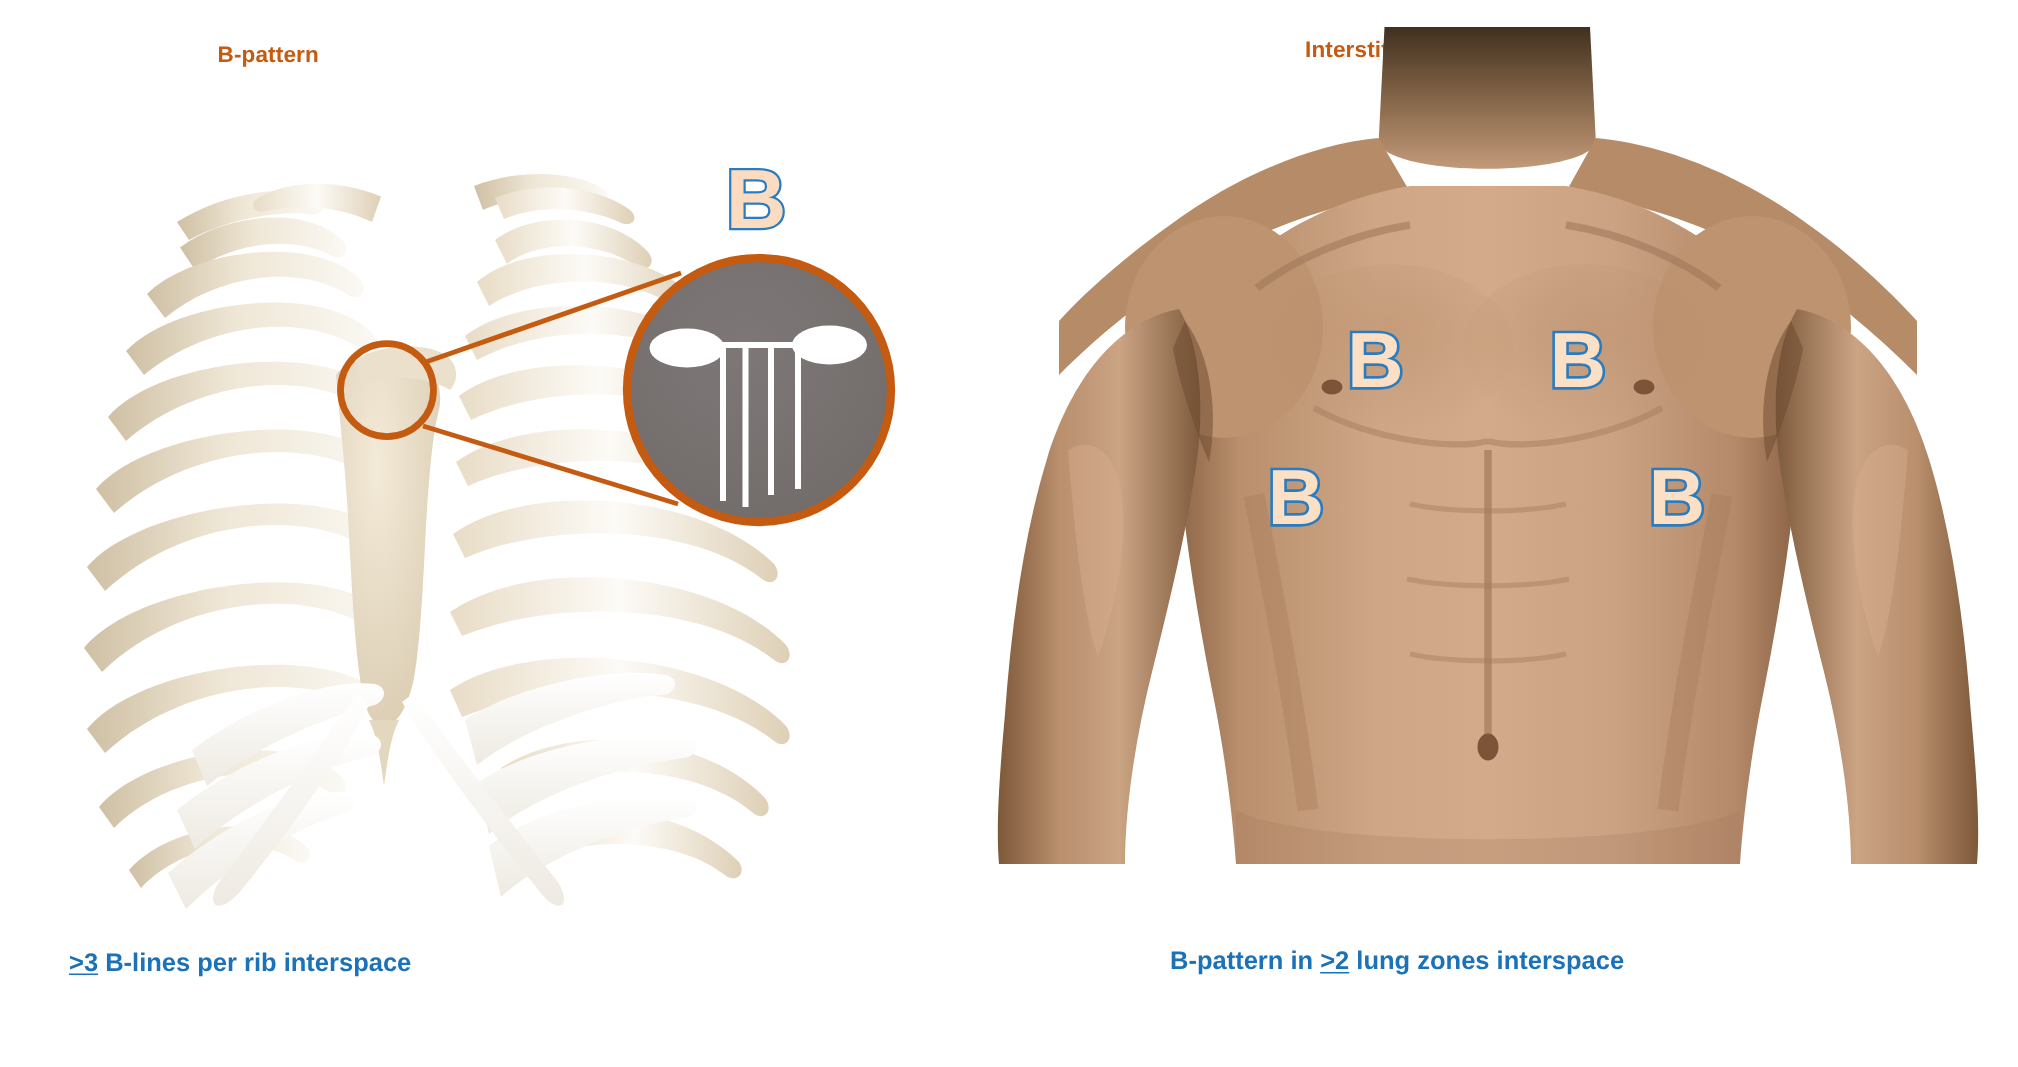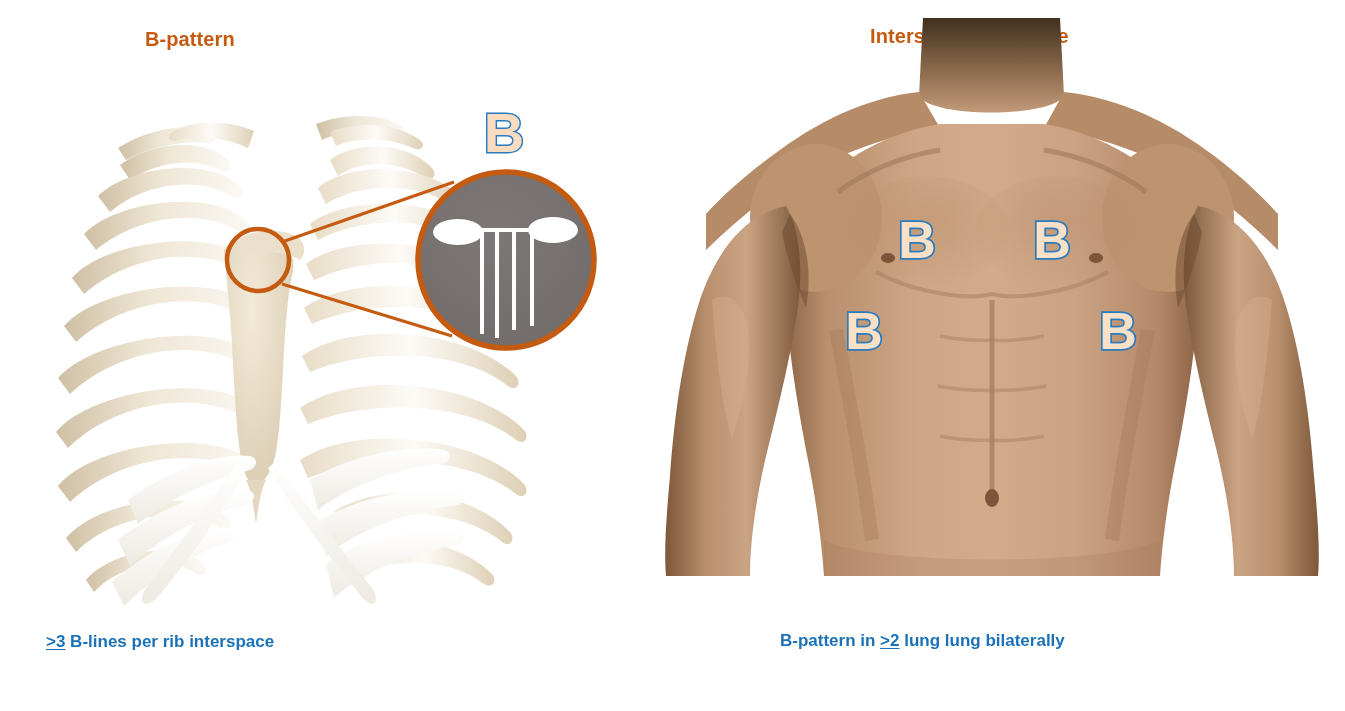--- a/index.html
+++ b/index.html
@@ -26,21 +26,21 @@
     position: absolute;
     top: 0;
     height: 711px;
   }
   .panel-left  { left: 0;    width: 640px; }
   .panel-right { left: 640px; width: 705px; }
 
   
   .panel-title {
     position: absolute;
-    font-size: 20px;
+    font-size: 15px;
     font-weight: bold;
     letter-spacing: .1px;
     white-space: nowrap;
     text-align: center;
   }
   .title-left  { left: 145px; top: 28px; }
   .title-right { left: 230px; top: 25px; }
 
   
   .panel-caption {
@@ -305,17 +305,17 @@
 
         <text x="412" y="258" font-family="Liberation Sans, sans-serif" font-size="52" font-weight="bold" text-anchor="middle" fill="#fbe0c6" stroke="#2a7cc0" stroke-width="3.5" paint-order="stroke">B</text>
 
         <text x="224" y="349" font-family="Liberation Sans, sans-serif" font-size="52" font-weight="bold" text-anchor="middle" fill="#fbe0c6" stroke="#2a7cc0" stroke-width="3.5" paint-order="stroke">B</text>
 
         <text x="478" y="349" font-family="Liberation Sans, sans-serif" font-size="52" font-weight="bold" text-anchor="middle" fill="#fbe0c6" stroke="#2a7cc0" stroke-width="3.5" paint-order="stroke">B</text>
       </g>
     </svg>
 
     <div class="panel-caption caption-right" style="color:#1b72b8">
-      <span>B-pattern in </span><span class="u">&gt;2</span><span> lung lung bilaterally</span>
+      <span>B-pattern in </span><span class="u">&gt;2</span><span> lung zones interspace</span>
     </div>
   </div>
 
 </div>
 
 </body></html>

